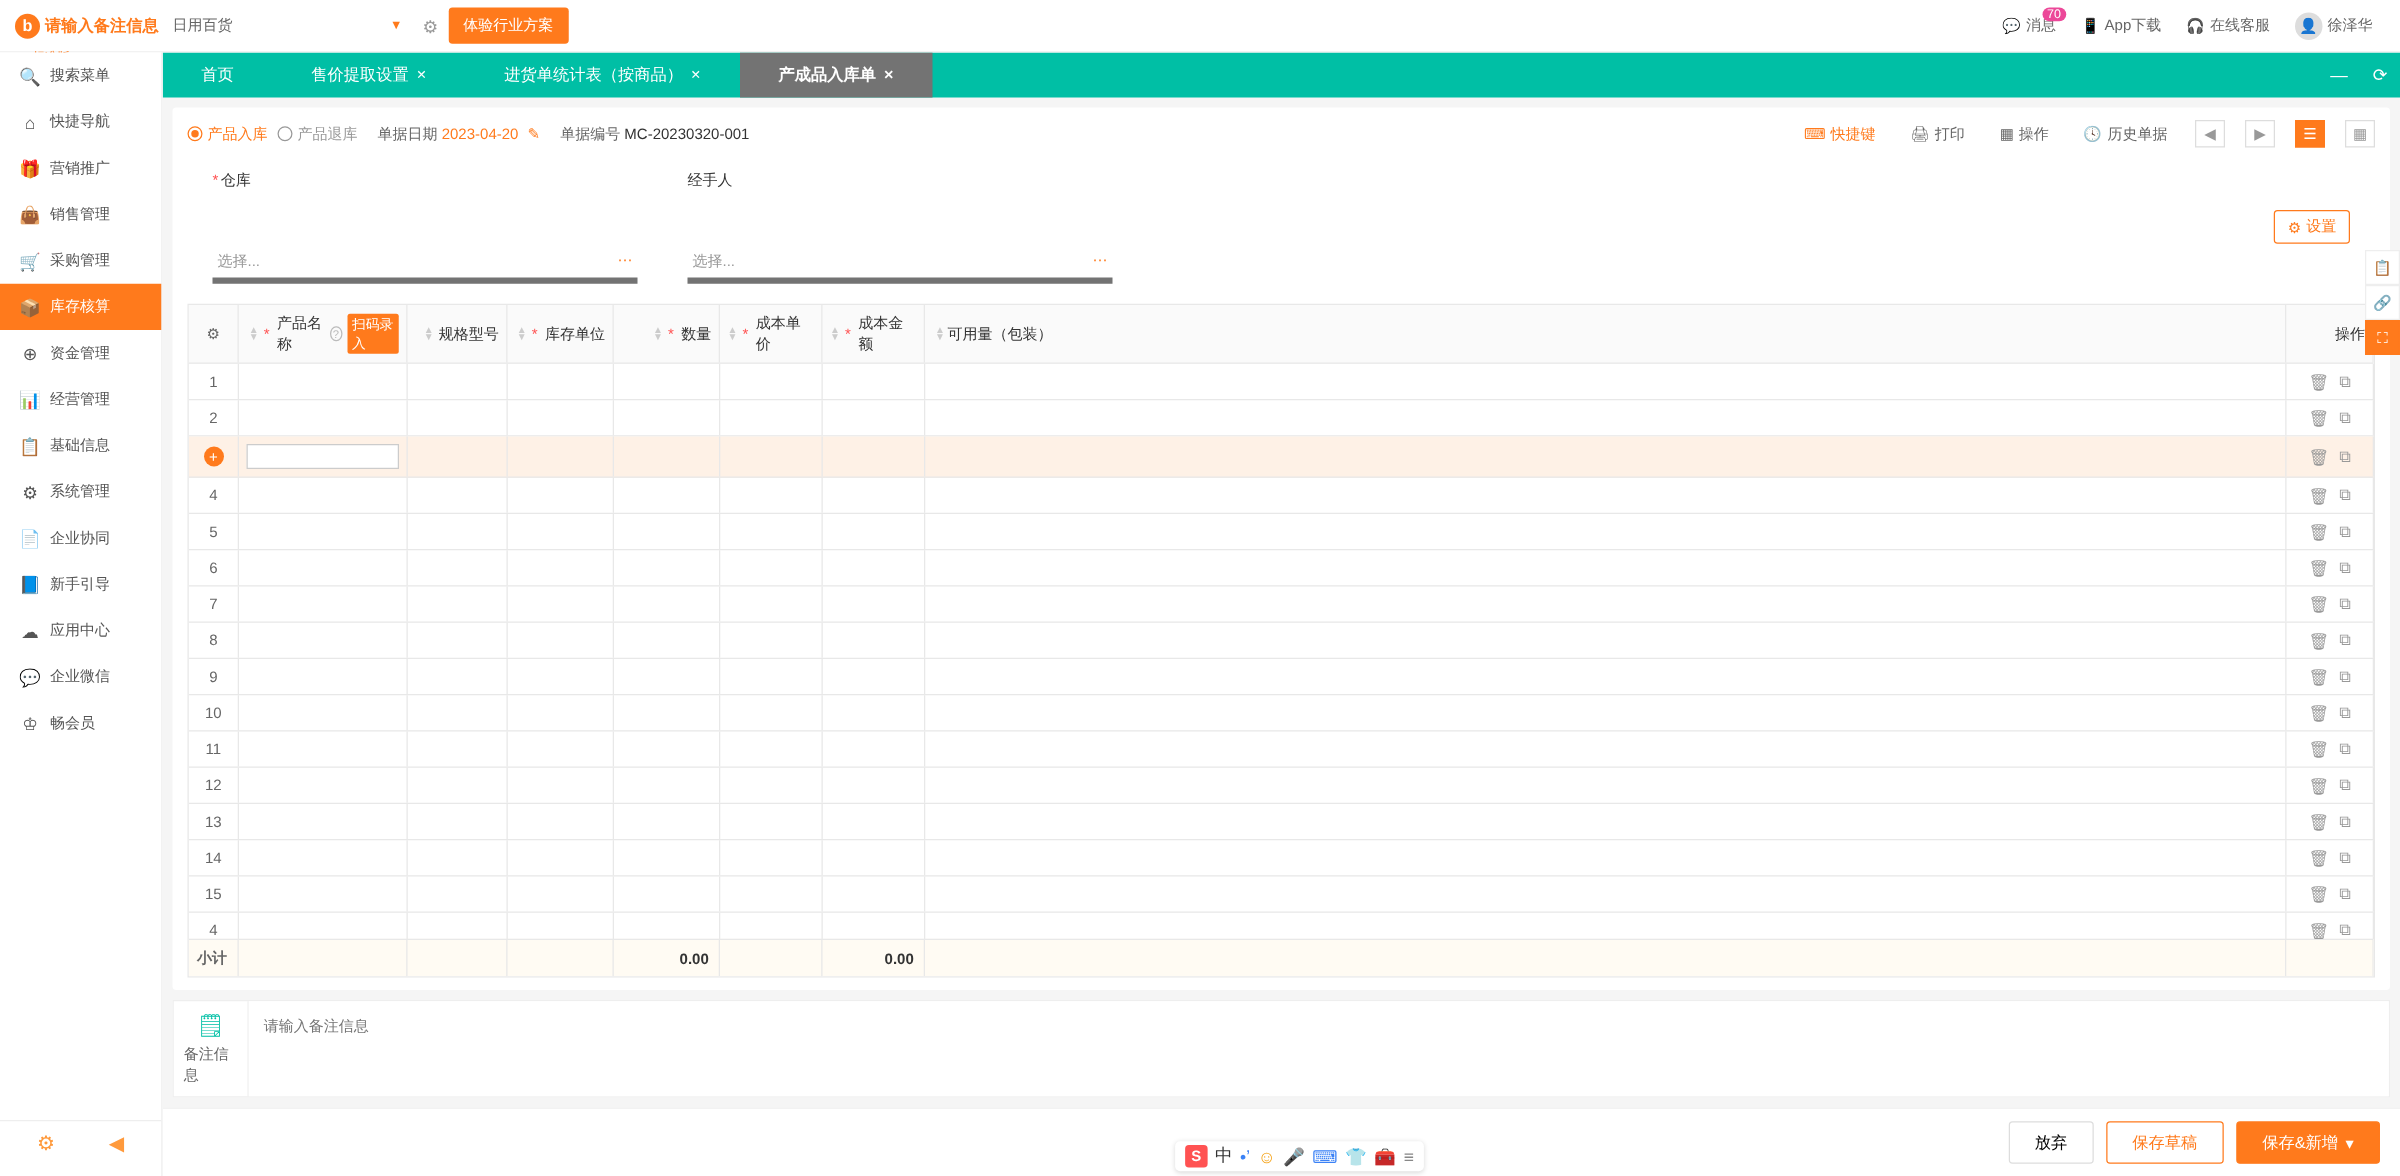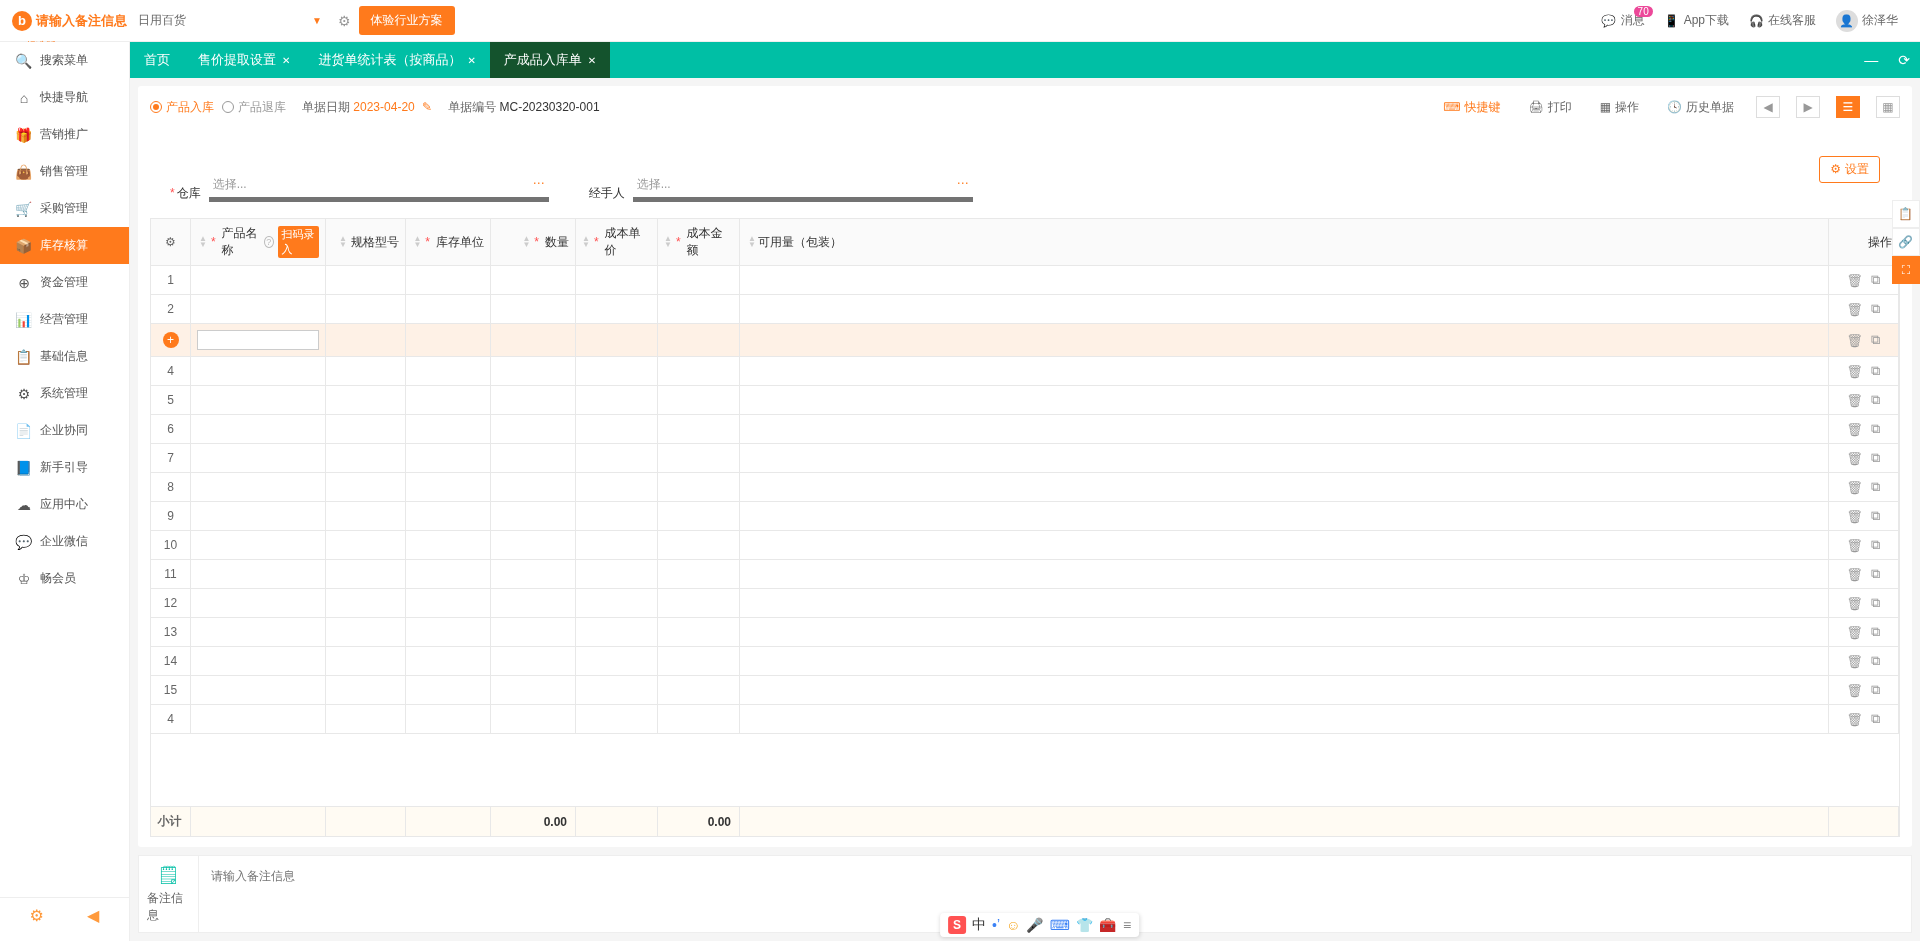--- a/index.html
+++ b/index.html
@@ -30,22 +30,22 @@
 .sidebar-item.active { background: #ff7a1c; color: #fff; }
 .sidebar-icon { width: 16px; height: 16px; display: flex; align-items: center; justify-content: center; font-size: 14px; }
 .sidebar-footer { position: absolute; bottom: 8px; left: 0; right: 0; display: flex; justify-content: space-around; padding: 8px; border-top: 1px solid #eee; }
 .sidebar-footer-btn { color: #ff9a3c; cursor: pointer; font-size: 16px; }
 
 
 .content { flex: 1; display: flex; flex-direction: column; background: #f5f5f5; overflow: hidden; }
 
 
 .tabstrip { background: #00bfa5; display: flex; align-items: center; height: 36px; }
-.tab { padding: 0 14px; height: 100%; display: flex; align-items: center; gap: 6px; color: #fff; cursor: pointer; font-size: 13px; }
-.tab.active { background: #14532d; }
+.tab { padding: 0 31px; height: 100%; display: flex; align-items: center; gap: 6px; color: #fff; cursor: pointer; font-size: 13px; }
+.tab.active { background: #737373; font-weight: bold; }
 .tab-close { font-size: 10px; cursor: pointer; }
 .tabstrip-spacer { flex: 1; }
 .tabstrip-action { color: #fff; padding: 0 10px; cursor: pointer; font-size: 14px; }
 
 
 .card { background: #fff; margin: 8px; border-radius: 3px; padding: 10px 12px; flex: 1; display: flex; flex-direction: column; overflow: hidden; }
 .card-top { display: flex; align-items: center; gap: 16px; padding-bottom: 8px; }
 .radio-group { display: flex; gap: 8px; align-items: center; }
 .radio { display: flex; align-items: center; gap: 4px; cursor: pointer; color: #999; }
 .radio.active { color: #ff7a1c; }
@@ -56,21 +56,21 @@
 .date-val { color: #ff7a1c; }
 .pencil { color: #ff7a1c; cursor: pointer; margin-left: 4px; }
 .card-top-spacer { flex: 1; }
 .tm-btn { display: flex; align-items: center; gap: 4px; color: #666; cursor: pointer; padding: 2px 6px; }
 .tm-btn.orange { color: #ff7a1c; }
 .ico-btn { width: 24px; height: 22px; border: 1px solid #ddd; display: flex; align-items: center; justify-content: center; cursor: pointer; color: #999; }
 .ico-btn.active { background: #ff7a1c; color: #fff; border-color: #ff7a1c; }
 
 
 .formrow { display: flex; align-items: center; padding: 10px 20px; gap: 40px; }
-.form-group { display: flex; align-items: flex-end; gap: 8px; }
+.form-group { display: flex; align-items: flex-start; gap: 8px; flex-direction: column; }
 .required { color: #ff5252; margin-right: 2px; }
 .sel-input { width: 340px; border: none; border-bottom: 5px solid #737373; padding: 4px; color: #999; display: flex; justify-content: space-between; margin-top: 36px; }
 .sel-dots { color: #ff7a1c; cursor: pointer; }
 .settings-btn { border: 1px solid #ff7a1c; color: #ff7a1c; padding: 4px 10px; border-radius: 3px; cursor: pointer; display: flex; align-items: center; gap: 4px; margin-left: auto; }
 
 
 .table-area { flex: 1; border: 1px solid #e8e8e8; margin-top: 6px; display: flex; flex-direction: column; overflow: hidden; }
 .thead, .trow { display: flex; border-bottom: 1px solid #e8e8e8; }
 .thead { background: #fafafa; }
 .tcell { border-right: 1px solid #e8e8e8; padding: 6px 6px; display: flex; align-items: center; justify-content: center; }
@@ -605,20 +605,28 @@
     </div>
 
     <div class="remark">
       <div class="remark-side">
         <span style="font-size:18px">🗒</span>
         <span style="color:#666">备注信息</span>
       </div>
       <textarea class="remark-input" placeholder="请输入备注信息" style=""></textarea>
     </div>
 
+    <div class="footer-bar">
+      <button class="ftr-btn">放弃</button>
+      <button class="ftr-btn outline">保存草稿</button>
+      <button class="ftr-btn primary">
+        <span>保存&amp;新增</span>
+        <span>▾</span>
+      </button>
+    </div>
   </div>
 </div>
 
 <div class="right-float">
   <div class="rf-btn">📋</div>
   <div class="rf-btn">🔗</div>
   <div class="rf-btn active">⛶</div>
 </div>
 
 <div class="ime-bar">

